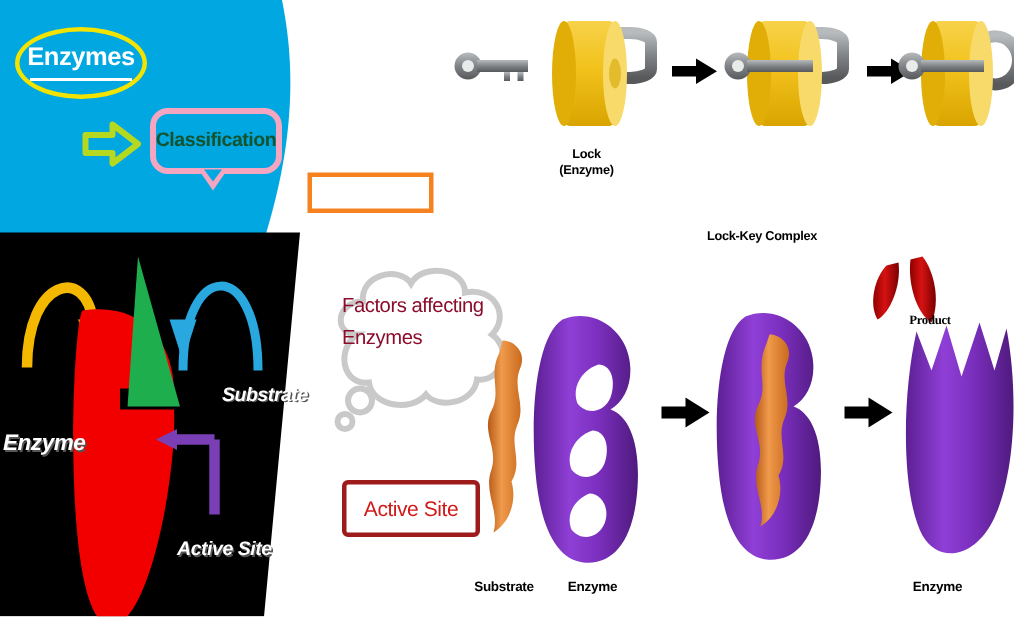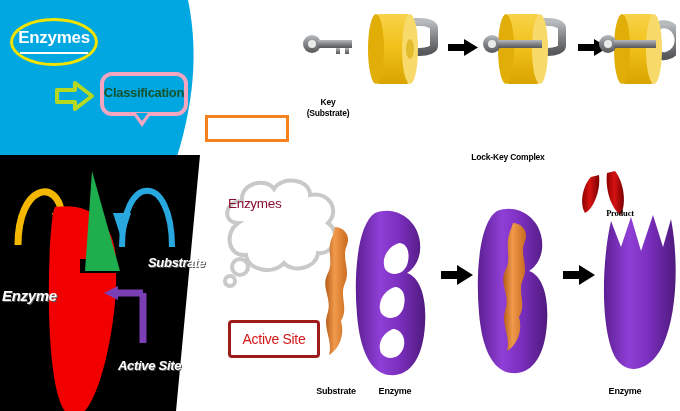--- a/index.html
+++ b/index.html
@@ -134,20 +134,21 @@
         <path d="M22,48 C6,48 8,26 26,26 C24,8 50,2 58,14 C66,0 94,4 94,20
                  C114,16 124,36 112,48 C126,58 118,80 102,78
                  C100,94 76,98 68,88 C58,100 32,96 30,80
                  C12,82 8,58 22,48 Z"></path>
         <circle cx="24" cy="92" r="8"></circle>
         <circle cx="14" cy="106" r="5"></circle>
       </g>
     </svg>
   </div>
   <div class="cloud-text">
+    <div>Factors affecting</div>
     <div>Enzymes</div>
   </div>
 
   <div class="active-box"></div>
   <div class="active-text">Active Site</div>
 
   <svg style="position:absolute;left:300px;top:8px;" width="380" height="100" viewBox="0 0 380 100">
     <defs>
       <linearGradient id="lockG" x1="0" y1="0" x2="0" y2="1">
         <stop offset="0%" stop-color="#f7d24a"></stop>
@@ -202,23 +203,23 @@
       <path d="M356,46 a15,16 0 1 0 -2,-26" fill="none" stroke="url(#metG)" stroke-width="8" stroke-linecap="round"></path>
       <rect x="322" y="6" width="32" height="70" rx="4" fill="url(#lockG)"></rect>
       <ellipse cx="322" cy="41" rx="8" ry="35" fill="#e0ae06"></ellipse>
       <ellipse cx="354" cy="41" rx="8" ry="35" fill="#f8da6a"></ellipse>
       <circle cx="308" cy="36" r="9" fill="url(#metG)"></circle>
       <circle cx="308" cy="36" r="4" fill="#e9eaea"></circle>
       <rect x="314" y="32" width="42" height="8" fill="url(#metG)"></rect>
     </g>
   </svg>
 
-  <div class="lk-label" style="left:296px;top:97px;width:64px;">
-    <div>Key</div>
-    <div>(Substrate)</div>
+  <div class="lk-label" style="left:358px;top:97px;width:66px;">
+    <div>Lock</div>
+    <div>(Enzyme)</div>
   </div>
   <div class="lk-label" style="left:460px;top:108px;width:96px;margin-top:44px;">Lock-Key Complex</div>
 
   <svg style="position:absolute;left:315px;top:165px;" width="365" height="215" viewBox="0 0 365 215">
     <defs>
       <linearGradient id="purp" x1="0" y1="0" x2="1" y2="0">
         <stop offset="0%" stop-color="#5d1f94"></stop>
           <stop offset="35%" stop-color="#8f3fd6"></stop>
         <stop offset="62%" stop-color="#7b2fbe"></stop>
           <stop offset="100%" stop-color="#4f1a7e"></stop>

